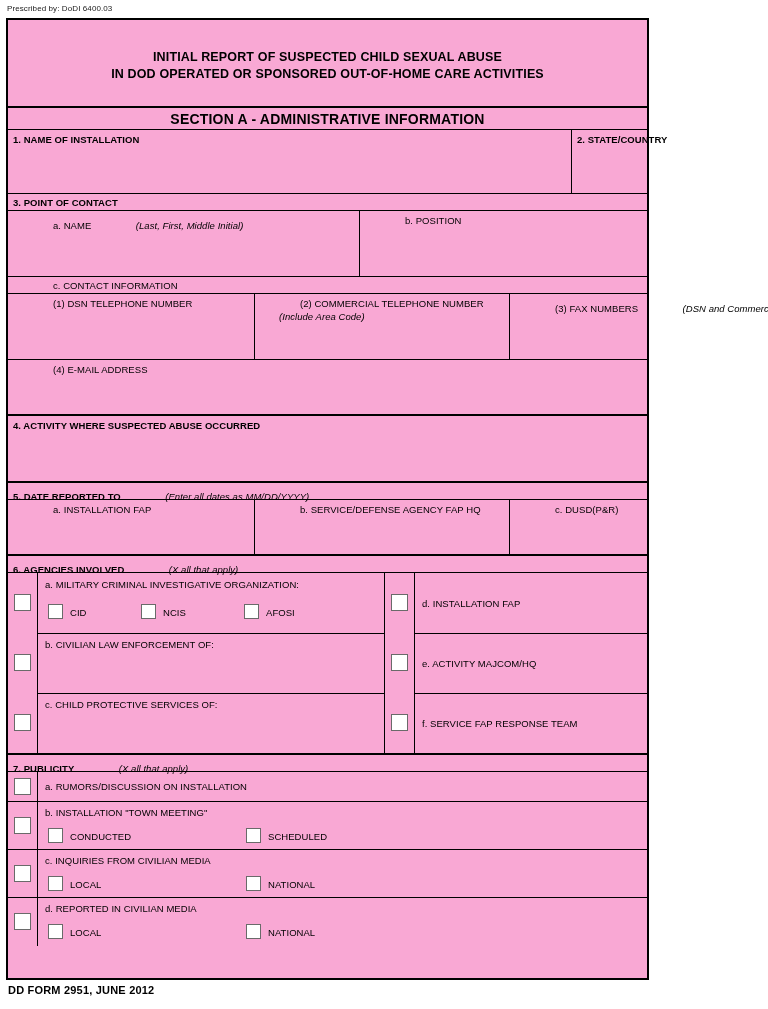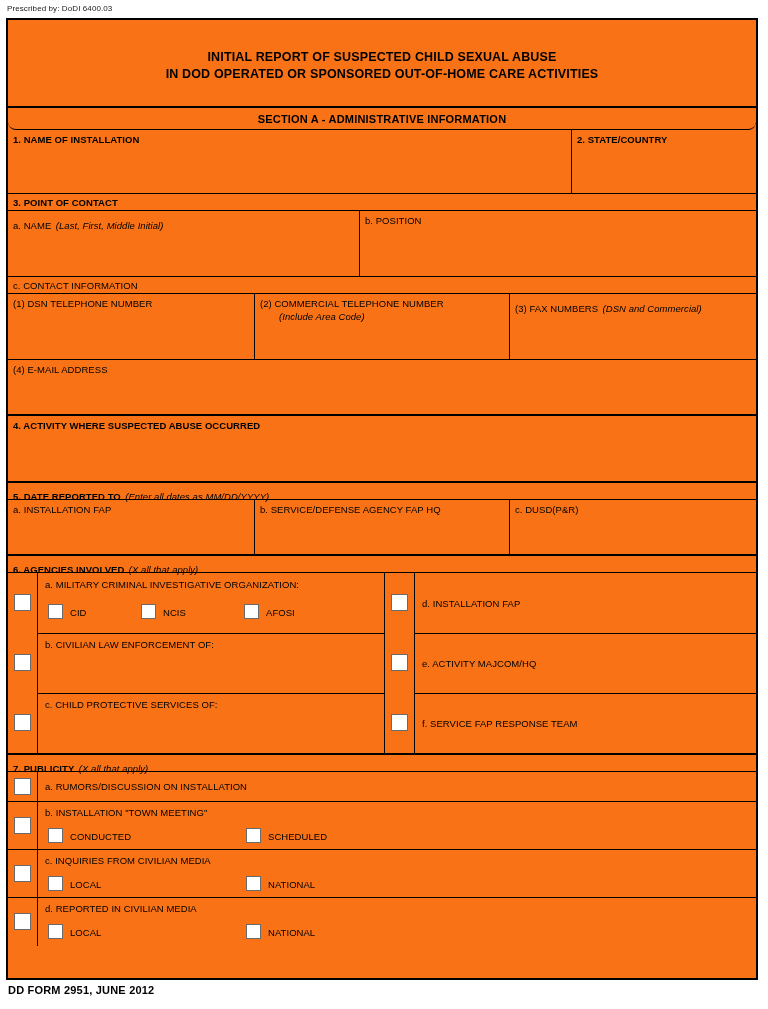--- a/index.html
+++ b/index.html
@@ -25,25 +25,25 @@
     left: 7px;
     top: 4px;
     font-size: 8px;
     color: #1a1a1a;
     letter-spacing: 0.1px;
   }
   .form-box {
     position: absolute;
     left: 6px;
     top: 18px;
-    width: 752px;
+    width: 643px;
     height: 962px;
     border: 2px solid #000;
     box-sizing: border-box;
-    background: #f97316;
+    background: #f9a8d4;
   }
   .footer {
     position: absolute;
     left: 8px;
     top: 984px;
     font-size: 11px;
     font-weight: bold;
     letter-spacing: 0.2px;
   }
 
@@ -74,35 +74,35 @@
     line-height: 17px;
     text-align: center;
   }
   .section-head {
     box-sizing: border-box;
     height: 22px;
     border-bottom: 1px solid #000;
     display: flex;
     align-items: center;
     justify-content: center;
-    font-size: 11px;
+    font-size: 14px;
     font-weight: bold;
     letter-spacing: 0.2px;
-    border-radius: 8px;
   }
 
   .lbl {
     font-size: 9.5px;
     font-weight: bold;
     letter-spacing: 0.05px;
   }
   .lbl-n {
     font-size: 9.5px;
     font-weight: normal;
     letter-spacing: 0.05px;
+    margin-left: 40px;
   }
   .ital {
     font-style: italic;
     font-weight: normal;
   }
   .cell {
     position: absolute;
     box-sizing: border-box;
     top: 0;
     bottom: 0;

